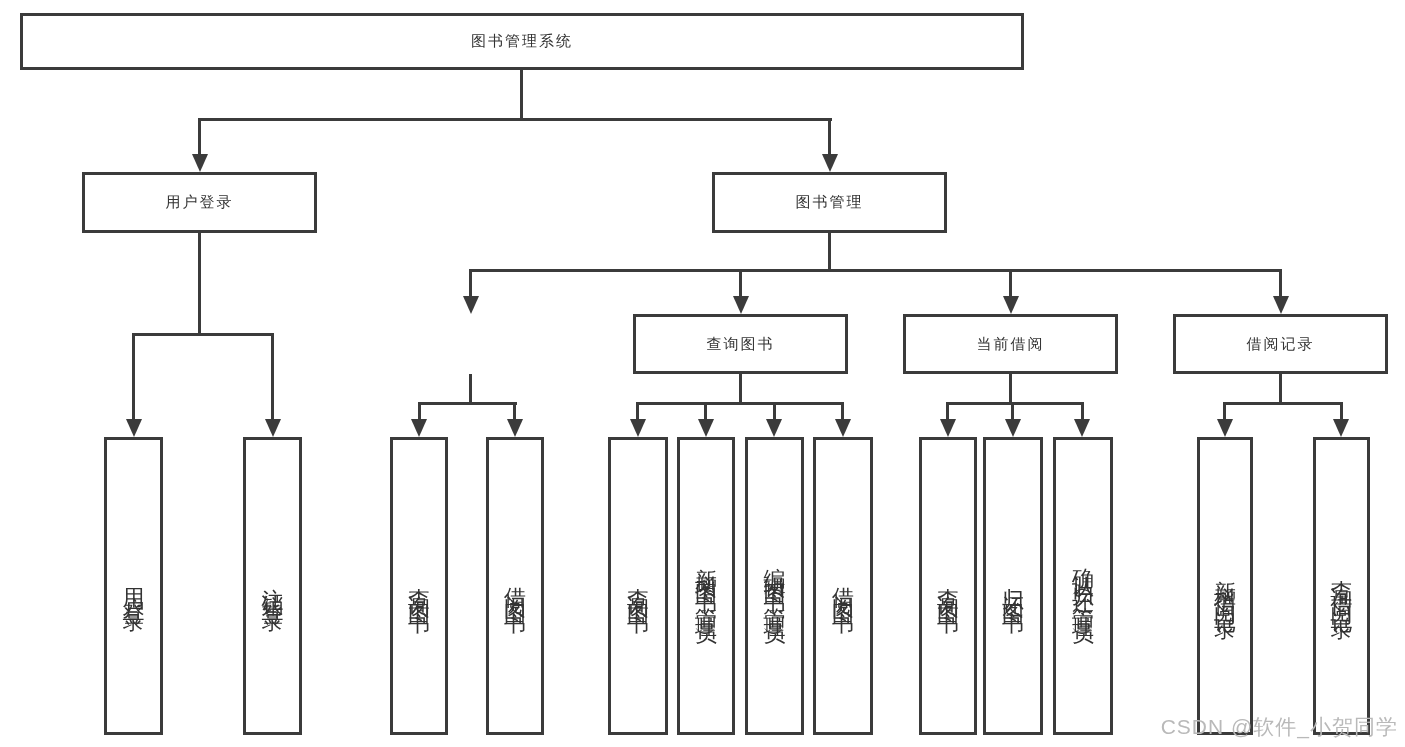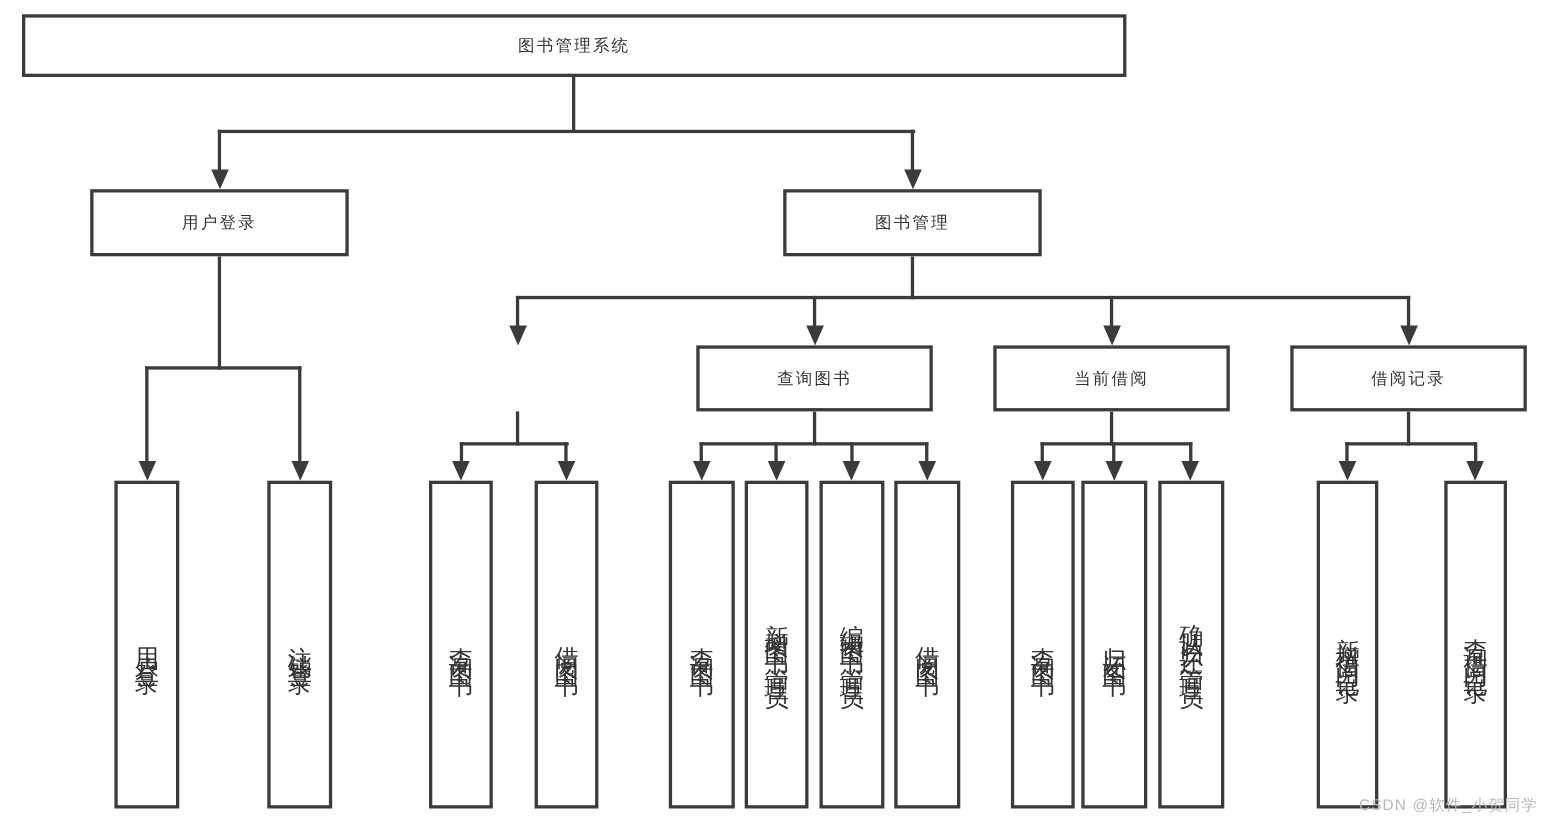--- a/index.html
+++ b/index.html
@@ -46,21 +46,21 @@
     writing-mode: vertical-rl;
     text-orientation: mixed;
     font-size: 22px;
     letter-spacing: 8px;
     line-height: 1;
   }
   .watermark {
     position: absolute;
     right: 7px;
     bottom: 6px;
-    font-size: 14px;
+    font-size: 21px;
     letter-spacing: 1px;
     color: var(--watermark);
     z-index: 10;
     white-space: nowrap;
     margin-top: 10px;
   }
 </style>
 </head>
 <body>
 

